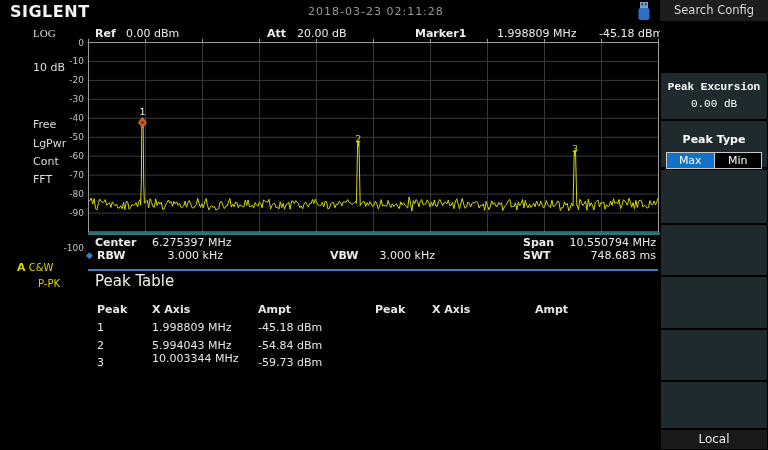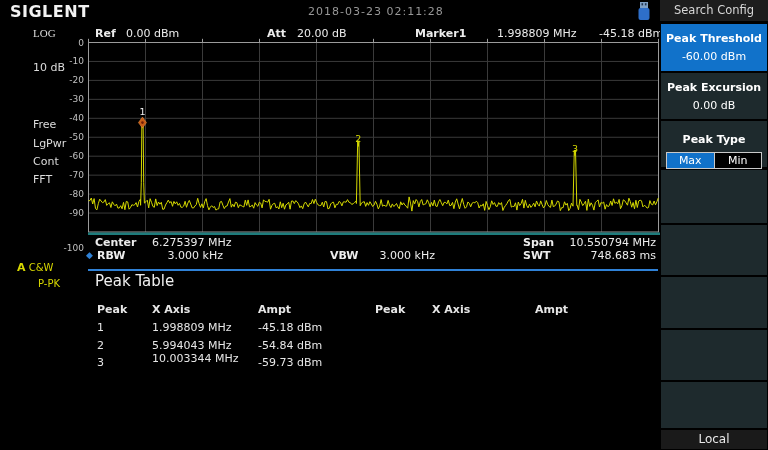--- a/index.html
+++ b/index.html
@@ -177,26 +177,22 @@
       <div class="pt-cell" style="left: 152px; top: 338.5px;">5.994043 MHz</div>
       <div class="pt-cell" style="left: 258px; top: 338.5px;">-54.84 dBm</div>
       <div class="pt-cell" style="left: 97px; top: 356px;">3</div>
       <div class="pt-cell" style="left: 152px; top: 352px;">10.003344 MHz</div>
       <div class="pt-cell" style="left: 258px; top: 356px;">-59.73 dBm</div>
     </div>
 
   <div id="sidebar">
     <div id="sb-title">Search Config</div>
 
-    <div class="sb-btn active" style="top:24px; height:47px;">
-      <div class="sb-label">Peak Threshold</div>
-      <div class="sb-value">-60.00 dBm</div>
-    </div>
-
-    <div class="sb-btn" style="top:73px; height:46px;">
+
+    <div class="sb-btn" style="top:73px; height:46px;font-family:Liberation Mono, monospace;">
       <div class="sb-label">Peak Excursion</div>
       <div class="sb-value">0.00 dB</div>
     </div>
 
     <div class="sb-btn" style="top:121px; height:46px;">
       <div class="sb-label" style="padding-top:12px;">Peak Type</div>
       <div id="peak-type-toggle">
         <div id="pt-max">Max</div>
         <div id="pt-min">Min</div>
       </div>

